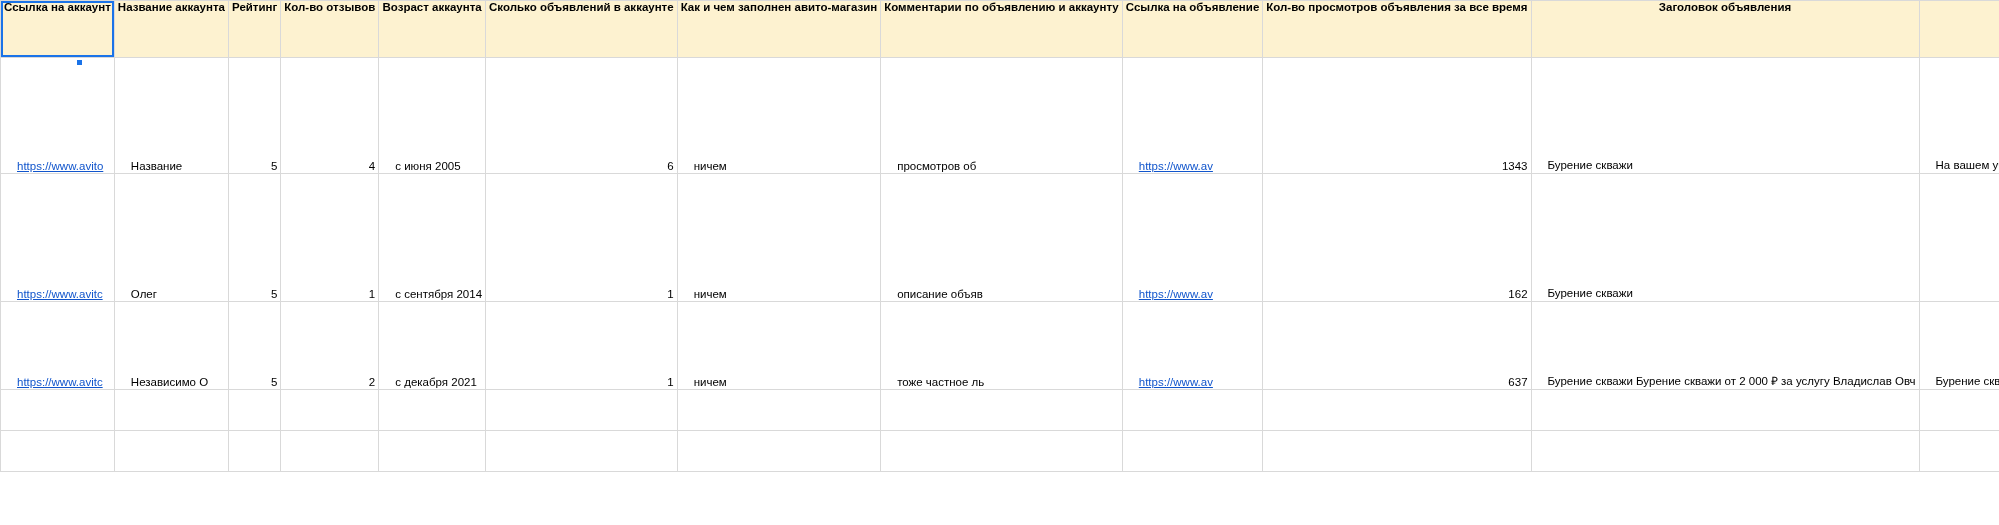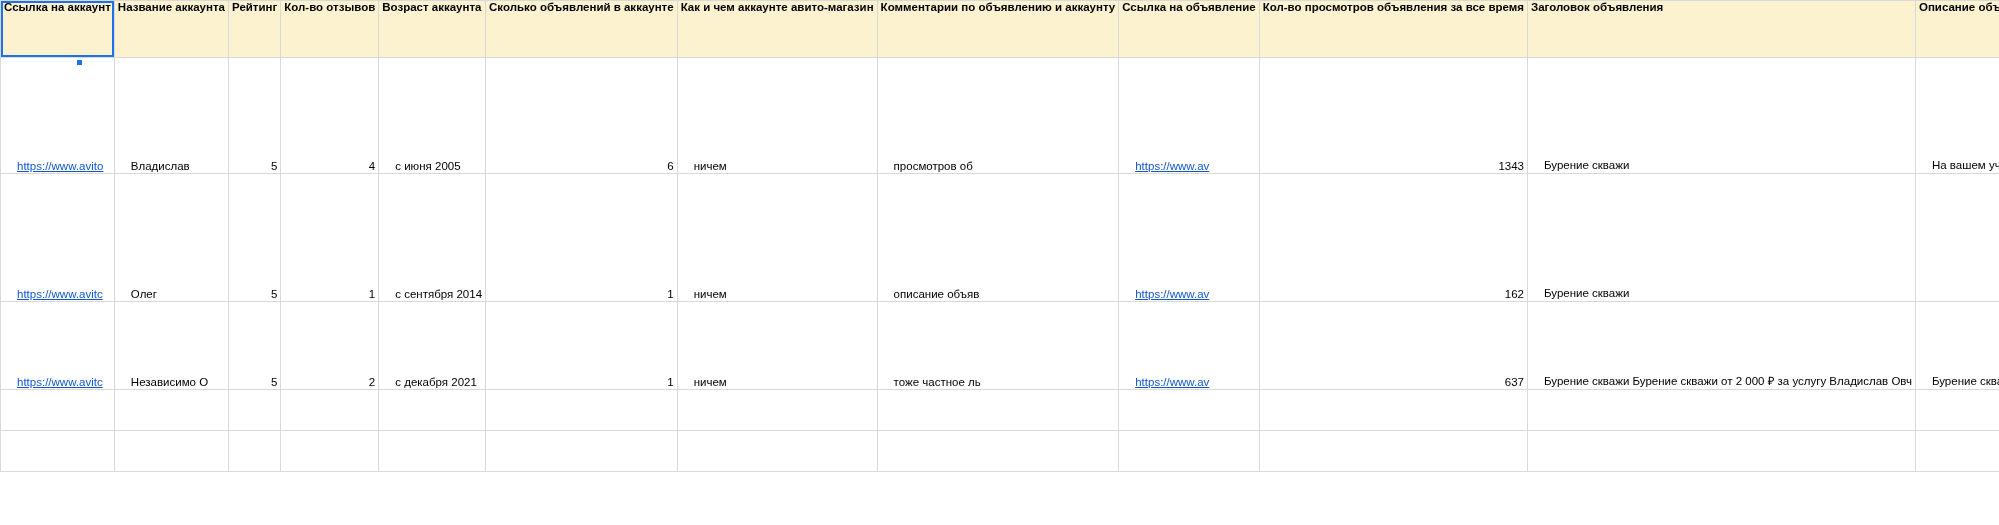--- a/index.html
+++ b/index.html
@@ -25,21 +25,21 @@
     border: 1px solid #d9d9d9;
     padding: 0 3px;
     vertical-align: top;
     overflow: hidden;
     white-space: nowrap;
     text-overflow: clip;
   }
   thead th {
     background: #fdf2d0;
     font-weight: bold;
-    text-align: left;
+    text-align: center;
     vertical-align: top;
     padding-top: 3px;
     line-height: 12.5px;
     white-space: normal;
     word-break: break-word;
     height: 56px;
   }
   thead th.sel {
     box-shadow: inset 0 0 0 2px #1a73e8;
   }
@@ -91,32 +91,32 @@
         <col style="width: 80px;">
       </colgroup>
     <thead>
       <tr id="head-row">
           <th class="sel">Ссылка на аккаунт</th>
           <th>Название аккаунта</th>
           <th>Рейтинг</th>
           <th>Кол-во отзывов</th>
           <th>Возраст аккаунта</th>
           <th>Сколько объявлений в аккаунте</th>
-          <th>Как и чем аккаунте авито-магазин</th>
+          <th>Как и чем заполнен авито-магазин</th>
           <th>Комментарии по объявлению и аккаунту</th>
           <th>Ссылка на объявление</th>
           <th>Кол-во просмотров объявления за все время</th>
           <th>Заголовок объявления</th>
           <th>Описание объявления</th>
         </tr>
     </thead>
     <tbody id="body">
         <tr class="datarow r1">
           <td class="link"><a href="#">https://www.avito</a></td>
-          <td>Владислав</td>
+          <td>Название</td>
           <td class="num">5</td>
           <td class="num">4</td>
           <td>с июня 2005</td>
           <td class="num">6</td>
           <td>ничем</td>
           <td>просмотров об</td>
           <td class="link"><a href="#">https://www.av</a></td>
           <td class="num">1343</td>
           <td class="wrap">Бурение скважи</td>
           <td class="wrap">На вашем участ

